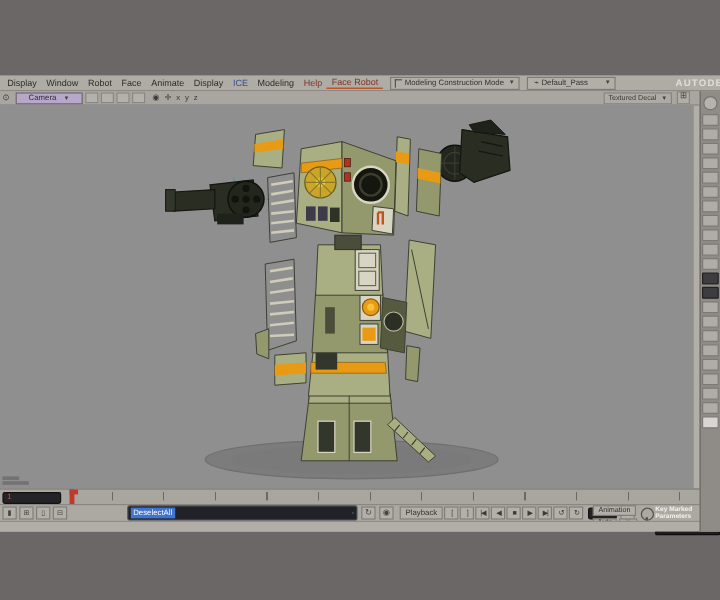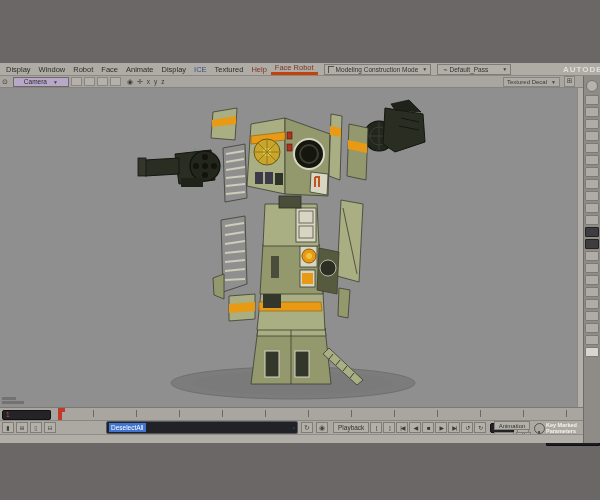--- a/index.html
+++ b/index.html
@@ -6,21 +6,21 @@
   #stage{position:relative;width:600px;height:500px;background:var(--letterbox,#6B6767);overflow:hidden;
          font-family:"Liberation Sans",sans-serif;-webkit-font-smoothing:antialiased;}
   .app{position:absolute;left:0;top:63px;width:600px;height:380px;background:var(--ui,#AFACA6);padding-left:32px;}
 
   
   .menubar{position:absolute;left:0;top:0;width:600px;height:13px;background:var(--ui);
            border-bottom:1px solid #8c8984;display:flex;align-items:center;padding-left:2px;box-sizing:border-box;}
   .menu-item{font-size:7.5px;color:#2e2c28;padding:0 4px;white-space:nowrap;}
   .menu-item.m-ice{color:#3a4f8a;}
   .menu-item.m-hair{color:#7c3526;}
-  .menu-item.m-fr{color:#7c3526;border-bottom:3px solid #c2410c;}
+  .menu-item.m-fr{color:#7c3526;border-bottom:1px solid #c2410c;}
   .mode-box,.pass-box{display:flex;align-items:center;border:1px solid #7f7c77;background:#b2afa9;
            height:9px;font-size:6.5px;color:#33312d;padding:0 3px;margin-left:6px;white-space:nowrap;}
   .mini-ico{display:inline-block;width:5px;height:6px;border-left:1px solid #55524e;border-top:1px solid #55524e;margin-right:2px;}
   .dd-arrow{font-size:5px;color:#44423e;margin-left:4px;}
   .brand{position:absolute;top:2px;left:563px;font-size:8px;font-weight:bold;letter-spacing:1px;
          color:#e9e7e3;opacity:.85;white-space:nowrap;}
 
   
   .vheader{position:absolute;left:0;top:13px;width:583px;height:12px;background:#a9a6a1;
            border-bottom:1px solid #87847f;display:flex;align-items:center;box-sizing:border-box;}
@@ -98,21 +98,21 @@
   <div class="app">
 
     <div class="menubar">
       <span class="menu-item">Display</span>
       <span class="menu-item">Window</span>
       <span class="menu-item">Robot</span>
       <span class="menu-item">Face</span>
       <span class="menu-item">Animate</span>
       <span class="menu-item">Display</span>
       <span class="menu-item m-ice">ICE</span>
-      <span class="menu-item">Textured</span>
+      <span class="menu-item">Modeling</span>
       <span class="menu-item m-hair">Help</span>
       <span class="menu-item m-fr">Face Robot</span>
       <div class="mode-box">
         <span class="mini-ico"></span>
         <span>Modeling Construction Mode</span>
         <span class="dd-arrow">▼</span>
       </div>
       <div class="pass-box">
         <span class="vh-ico">⌁</span>
         <span>Default_Pass</span>

